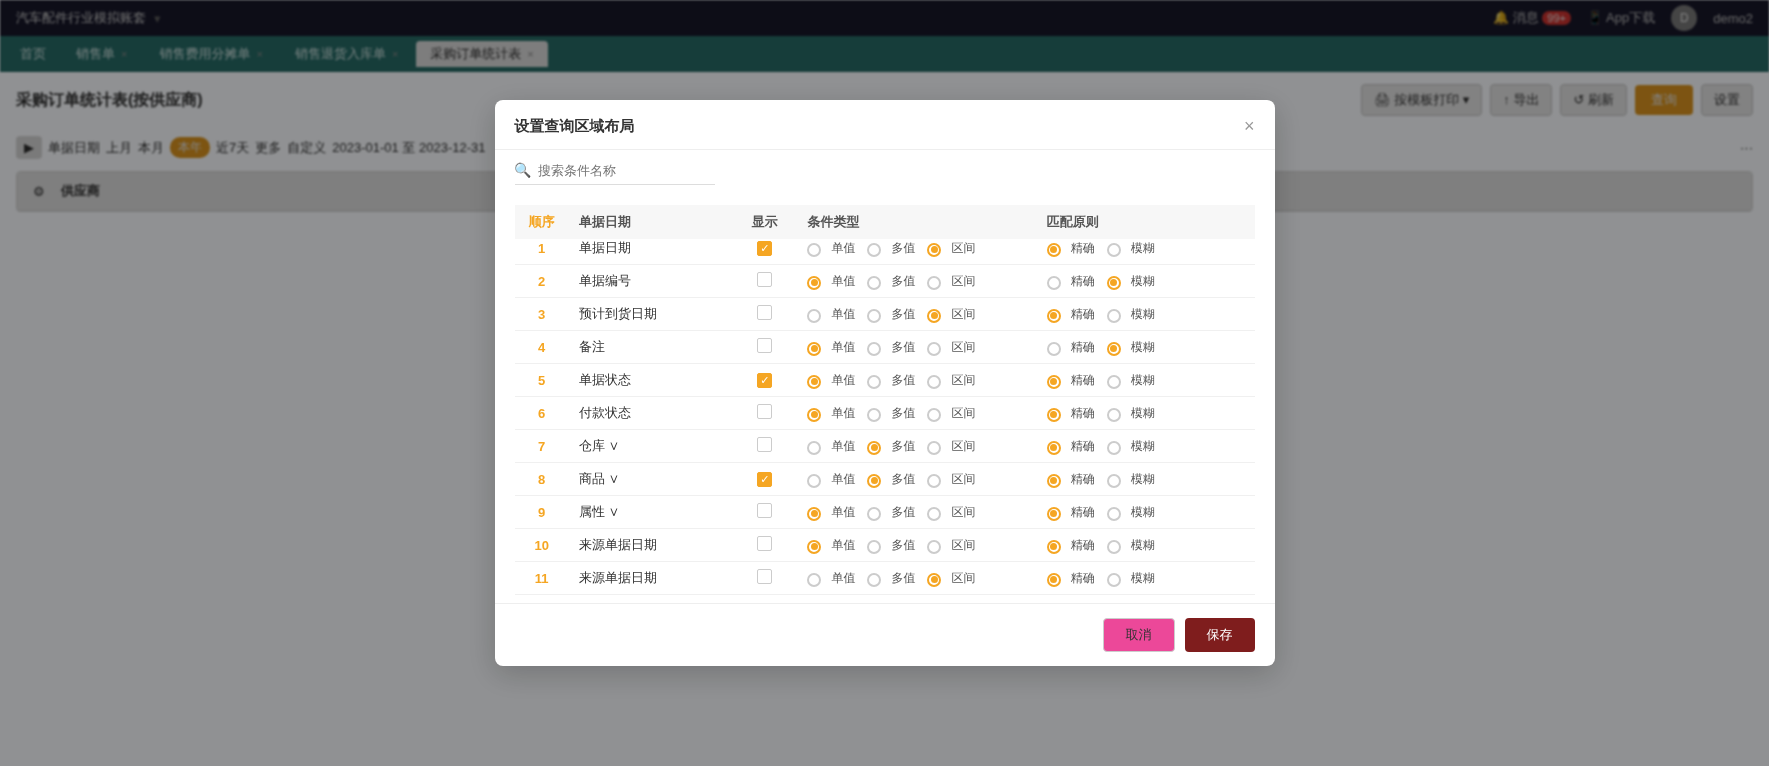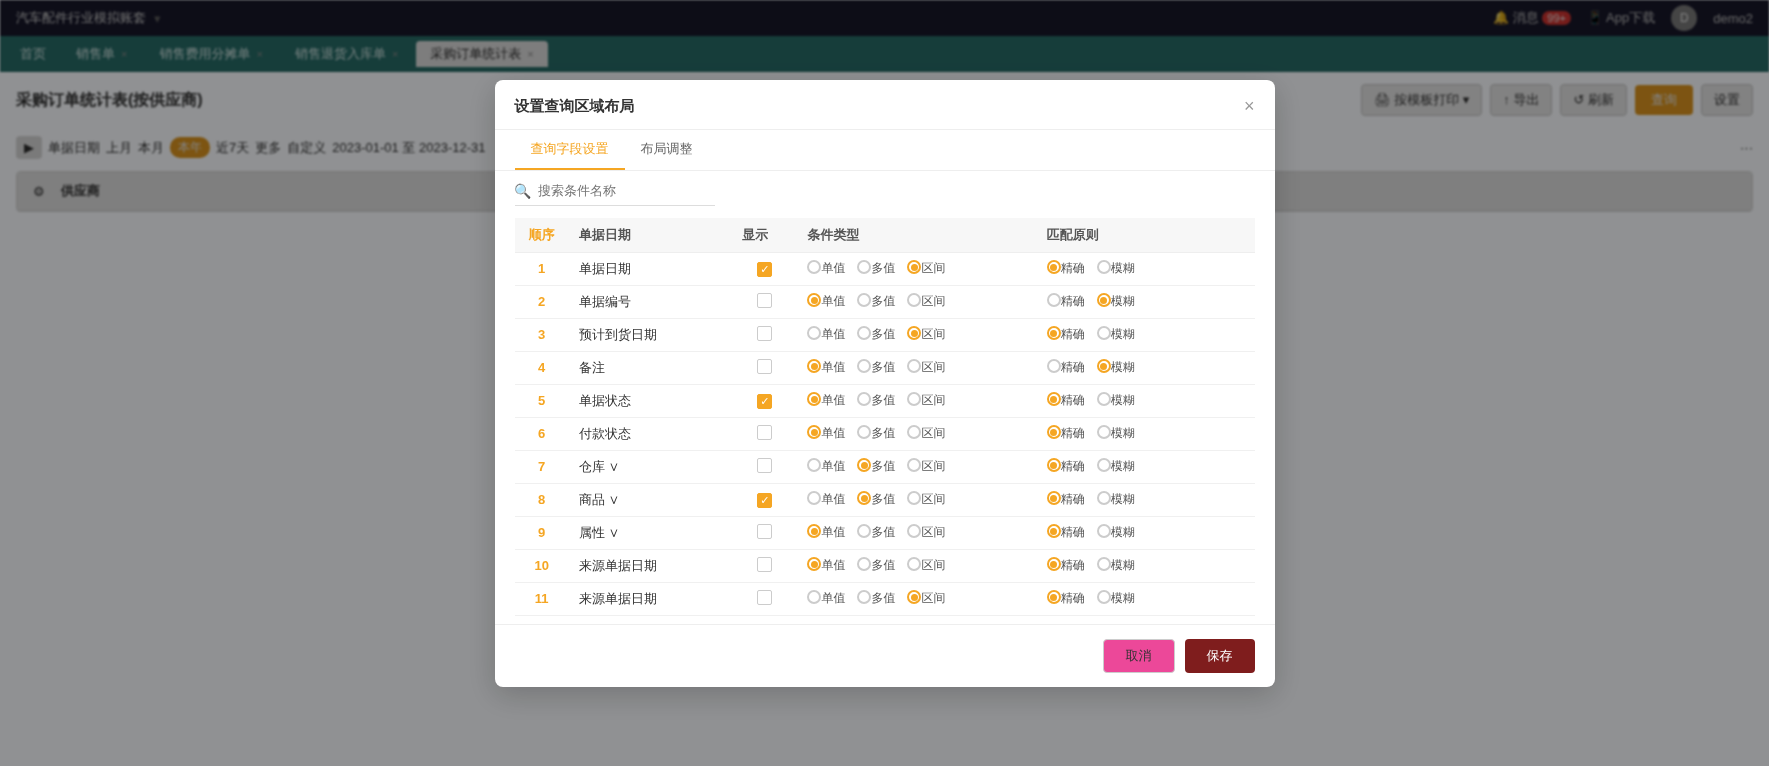--- a/index.html
+++ b/index.html
@@ -111,33 +111,33 @@
     .dialog-table-wrap { flex: 1; overflow-y: auto; padding: 0 20px 8px; }
     table { width: 100%; border-collapse: collapse; }
     thead th {
       background: #f7f7f7;
       padding: 8px 10px;
       font-size: 13px;
       font-weight: 600;
       color: #555;
       text-align: left;
       border-bottom: 1px solid #eee;
-      position: sticky; top: 0; z-index: 1;
+      position: sticky; top: 8px; z-index: 1;
     }
     tbody tr { border-bottom: 1px solid #f0f0f0; }
     tbody td { padding: 7px 10px; font-size: 13px; color: #333; vertical-align: middle; }
     .col-order { width: 50px; color: #f5a623; font-weight: bold; text-align: center; }
     .col-name { width: 150px; }
-    .col-show { width: 60px; text-align: left; }
+    .col-show { width: 60px; text-align: center; }
     .col-type { width: 220px; }
     .col-match { width: 200px; }
 
     
     .radio-group { display: flex; align-items: center; gap: 12px; }
-    .radio-item { display: flex; align-items: flex-start; gap: 0; cursor: pointer; }
+    .radio-item { display: flex; align-items: flex-end; gap: 10px; cursor: pointer; }
     .radio-circle {
       width: 14px; height: 14px; border-radius: 50%;
       border: 2px solid #ccc;
       display: flex; align-items: center; justify-content: center;
       flex-shrink: 0;
     }
     .radio-circle.checked { border-color: #f5a623; }
     .radio-circle.checked::after {
       content: ''; width: 7px; height: 7px; border-radius: 50%; background: #f5a623;
     }
@@ -233,28 +233,20 @@
 </div>
 
 <div class="overlay">
   <div class="dialog">
 
     <div class="dialog-header">
       <span class="dialog-title">设置查询区域布局</span>
       <button class="dialog-close">×</button>
     </div>
 
-    <div class="dialog-tabs">
-      <div class="dialog-tab active">
-        <span>查询字段设置</span>
-      </div>
-      <div class="dialog-tab">
-        <span>布局调整</span>
-      </div>
-    </div>
 
     <div class="dialog-search">
       <div class="search-box">
         <span class="search-icon">🔍</span>
         <input type="text" placeholder="搜索条件名称" style="">
       </div>
     </div>
 
     <div class="dialog-table-wrap">
       <table>

